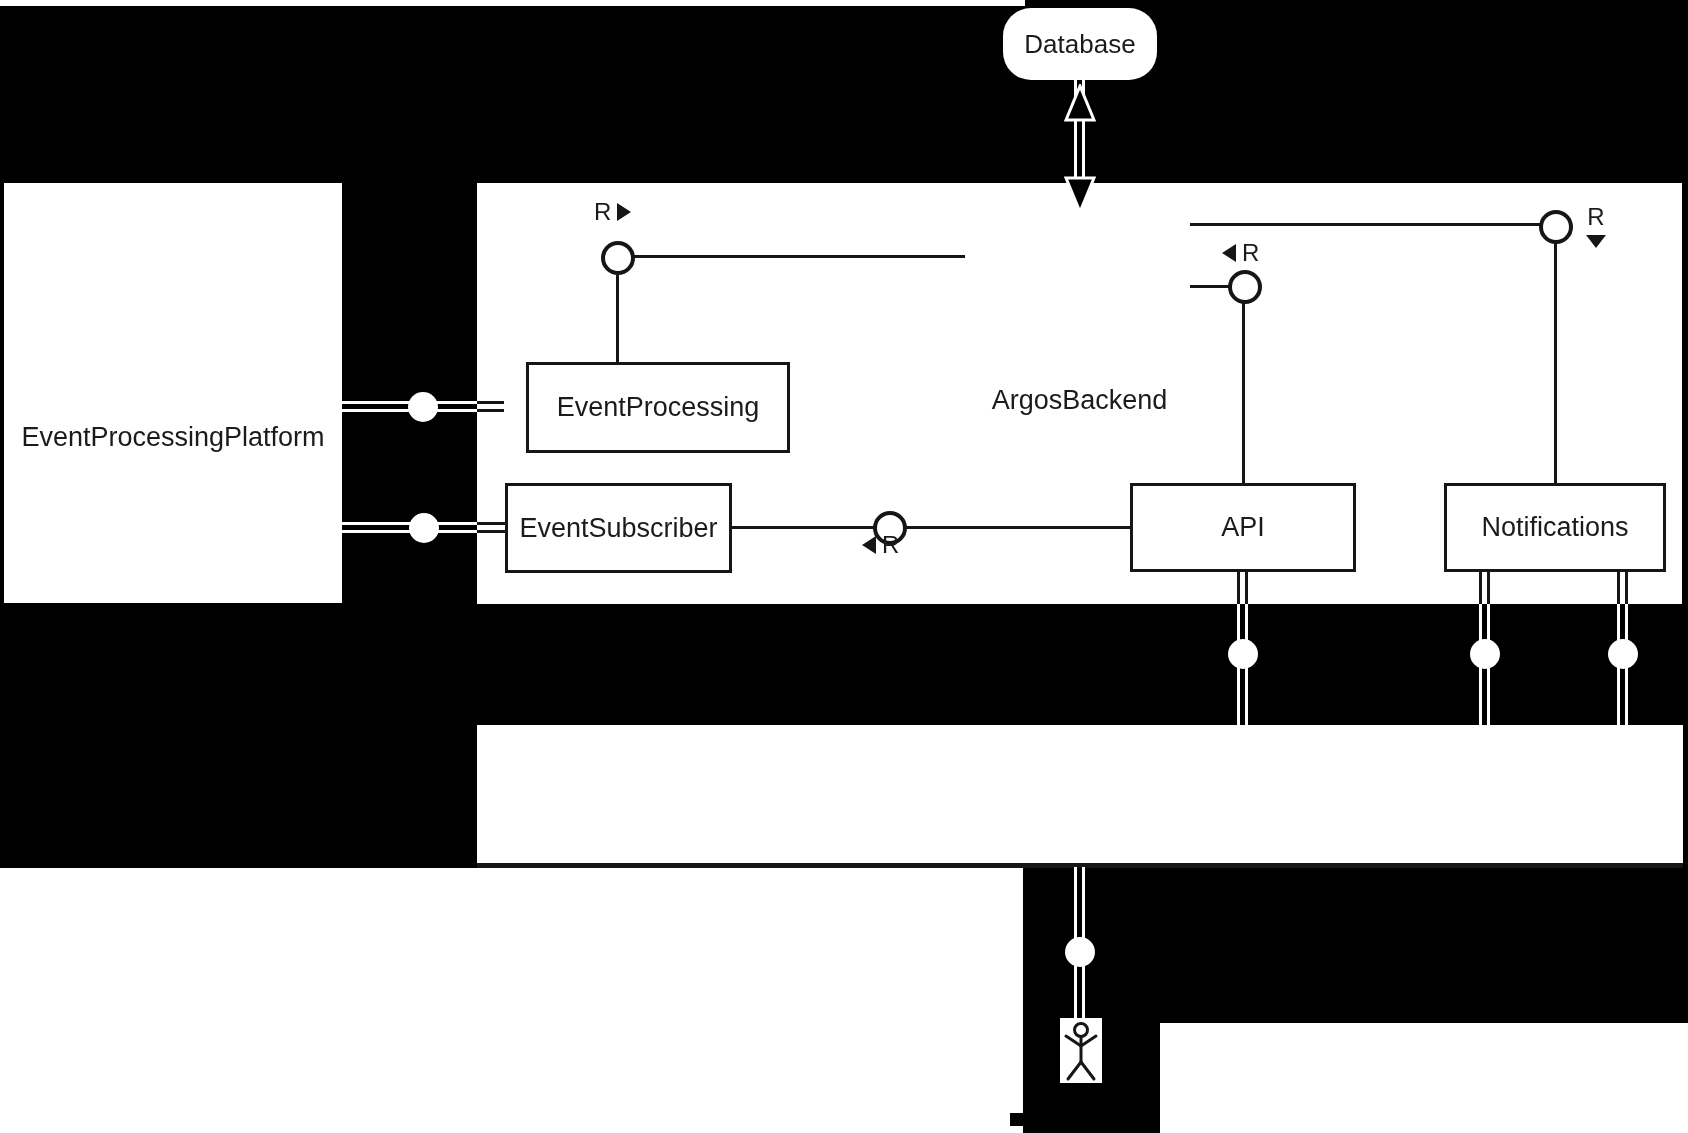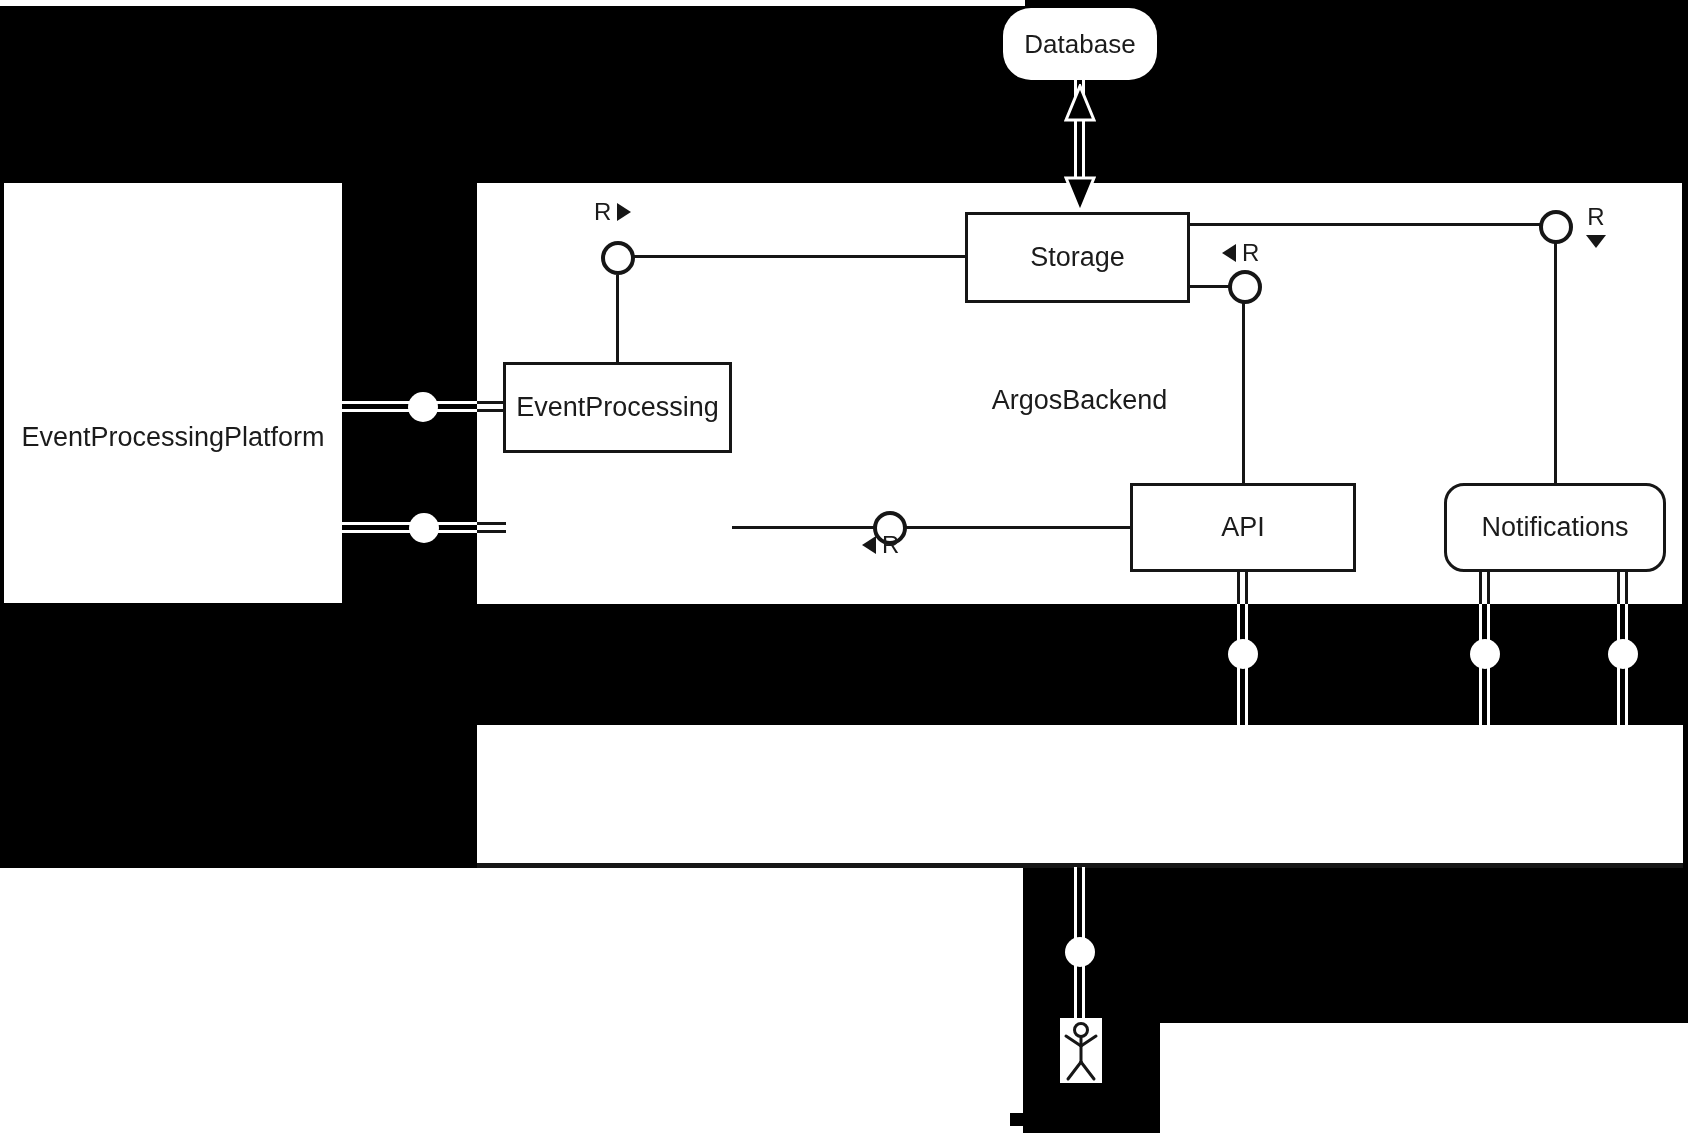--- a/index.html
+++ b/index.html
@@ -90,30 +90,30 @@
 
   <div class="dv white-rails" style="left:1074px;top:867px;height:151px;"></div>
 
   <svg class="arrow-svg" style="left:1064px;top:84px;" width="32" height="38" viewBox="0 0 32 38">
     <polygon points="16,2 30,36 2,36" fill="#000" stroke="#fff" stroke-width="3"></polygon>
   </svg>
   <svg class="arrow-svg" style="left:1064px;top:176px;" width="32" height="38" viewBox="0 0 32 38">
     <polygon points="2,2 30,2 16,36" fill="#000" stroke="#fff" stroke-width="3"></polygon>
   </svg>
 
-  <div class="box" style="left:965px;top:212px;width:225px;height:91px;">
-    <span>Storage</span>
+  <div class="box" style="left:526px;top:362px;width:264px;height:91px;justify-content:center;">
+    <span>EventProcessing</span>
   </div>
-  <div class="box" style="left:503px;top:362px;width:229px;height:91px;justify-content:center;">
-    <span>EventProcessing</span>
+  <div class="box" style="left:505px;top:483px;width:227px;height:90px;">
+    <span>EventSubscriber</span>
   </div>
   <div class="box" style="left:1130px;top:483px;width:226px;height:89px;">
     <span>API</span>
   </div>
-  <div class="box" style="left:1444px;top:483px;width:222px;height:89px;border-radius:20px;">
+  <div class="box" style="left:1444px;top:483px;width:222px;height:89px;">
     <span>Notifications</span>
   </div>
 
   <div class="socket" style="left:601px;top:241px;"></div>
   <div class="socket" style="left:1228px;top:270px;"></div>
   <div class="socket" style="left:1539px;top:210px;"></div>
   <div class="socket" style="left:873px;top:511px;"></div>
 
   <div class="ball" style="left:408px;top:392px;"></div>
   <div class="ball" style="left:409px;top:513px;"></div>

